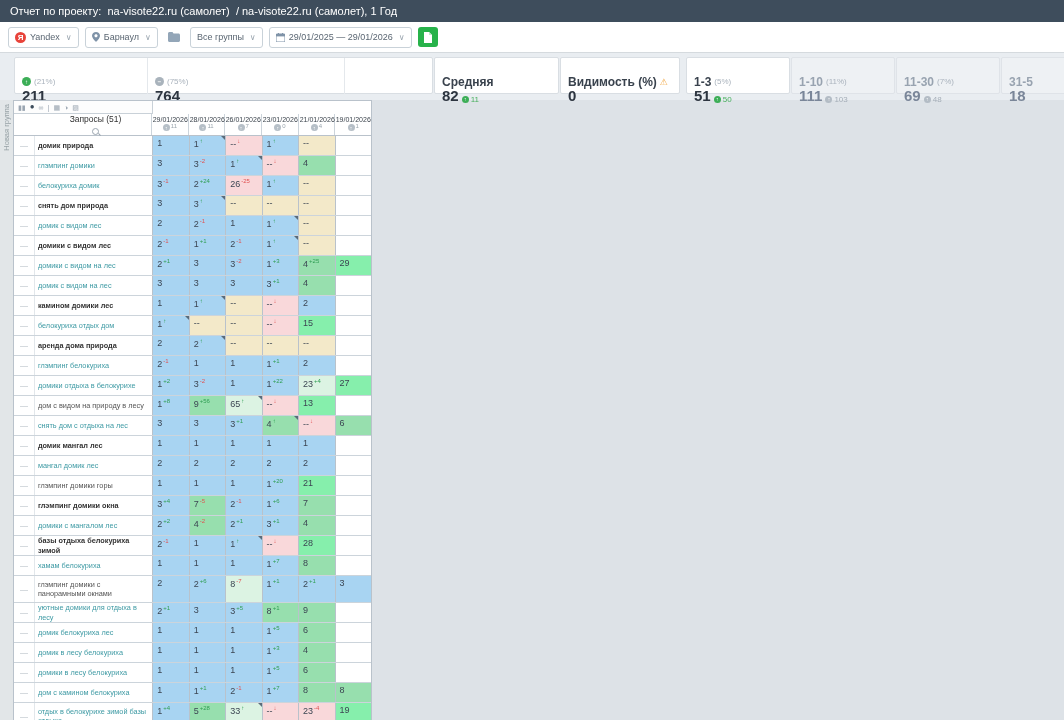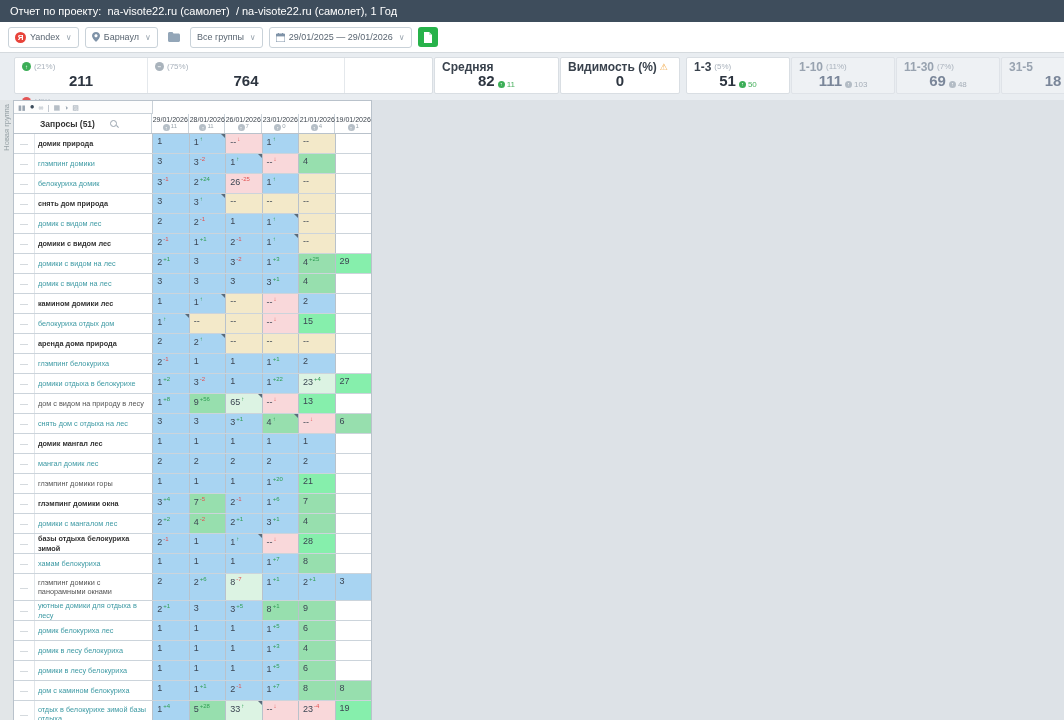--- a/index.html
+++ b/index.html
@@ -18,24 +18,24 @@
   .ctrl{display:inline-flex;align-items:center;gap:4px;height:19px;border:1px solid #c9d2d9;border-radius:3px;
     background:#fff;font-size:9px;color:#5a6672;padding:0 6px;white-space:nowrap;}
   .chev{color:#9aa5af;font-size:8px;margin-left:2px;}
   .yicon{width:11px;height:11px;border-radius:50%;background:#e8433a;color:#fff;font-size:8px;font-weight:bold;
     display:inline-flex;align-items:center;justify-content:center;}
   .iconbtn{display:inline-flex;align-items:center;justify-content:center;width:20px;height:19px;}
   .greenbtn{width:20px;height:20px;border-radius:3px;background:#27b24a;display:inline-flex;align-items:center;justify-content:center;}
   
   .cardsbg{position:absolute;left:0;top:53px;width:1064px;height:47px;background:#e9edf1;}
   .card{position:absolute;top:57px;height:37px;background:#fff;border:1px solid #d9dee3;border-radius:2px;box-sizing:border-box;}
-  .sect{float:left;height:100%;box-sizing:border-box;border-right:1px solid #e4e8ec;padding:3px 7px;}
+  .sect{float:left;height:100%;box-sizing:border-box;border-right:1px solid #e4e8ec;padding:18px 7px;}
   .sect:last-child{border-right:none;}
   .cline1{font-size:8px;color:#aab3bd;display:flex;align-items:center;gap:3px;height:11px;}
-  .cline2{font-size:15px;color:#2d3540;font-weight:bold;display:flex;align-items:baseline;gap:3px;justify-content:center;}
+  .cline2{font-size:15px;color:#2d3540;font-weight:bold;display:flex;align-items:baseline;gap:3px;}
   .dot{width:9px;height:9px;border-radius:50%;display:inline-flex;align-items:center;justify-content:center;
     color:#fff;font-size:6px;font-weight:bold;flex:0 0 auto;}
   .dot.up{background:#3cae57}.dot.neu{background:#a9b3bc}.dot.down{background:#e25555}
   .chg{font-size:8px;font-weight:normal;display:inline-flex;align-items:center;gap:2px;}
   .chg .dot{width:7px;height:7px;font-size:5px;}
   .chg.green{color:#49b05f}.chg.mut{color:#a5aeb8}.chg.mut .dot{background:#b3bcc5}
   .card.mut{background:#eef1f4;border-color:#dfe3e8;}
   .card.mut .cline2{color:#7a8699;font-weight:bold;}
   .card.mut .clabel{color:#98a3b0;}
   .clabel{font-size:12px;font-weight:bold;color:#39424d;}
@@ -43,22 +43,22 @@
   
   .vstrip{position:absolute;left:0;top:100px;width:13px;height:620px;background:#e2e6e8;}
   .vstrip span{writing-mode:vertical-rl;transform:rotate(180deg);font-size:7.5px;color:#97a2a6;
     display:block;margin:4px auto 0;white-space:nowrap;}
   .table{position:absolute;left:13px;top:100px;width:359px;background:#fff;border:1px solid #b9c2cb;box-sizing:border-box;}
   .ttools{display:flex;align-items:center;height:13px;width:139px;border-right:1px solid #c9d1d8;
     border-bottom:1px solid #c9d1d8;box-sizing:border-box;gap:4px;padding-left:4px;background:#fdfdfd;}
   .ttools .ti{font-size:7px;color:#9aa5b1;line-height:1;}
   .ttools .ti.dark{color:#3d4d5c;font-size:8px;}
   .thead{display:flex;border-bottom:1px solid #b9c2cb;}
-  .qhead{width:139px;box-sizing:border-box;display:flex;align-items:center;gap:15px;
-    padding-left:26px;font-size:8.5px;font-weight:bold;color:#333;}
+  .qhead{width:139px;box-sizing:border-box;display:flex;align-items:center;gap:4px;
+    padding-left:26px;font-size:8.5px;font-weight:normal;color:#333;flex-direction:column;}
   .dhead{width:36.66px;box-sizing:border-box;border-left:1px solid #ccd4db;text-align:center;padding-top:1px;}
   .dhead .dt{font-size:7.3px;color:#3c444d;white-space:nowrap;transform:scale(.96);}
   .dhead .dc{display:flex;justify-content:center;align-items:flex-start;gap:1px;height:9px;}
   .mini{width:7px;height:7px;border-radius:50%;background:#b6bfc7;color:#fff;font-size:5px;
     display:inline-flex;align-items:center;justify-content:center;}
   .cnt{font-size:6px;color:#9aa5ad;position:relative;top:-1px;}
   .srch{width:5px;height:5px;border:1px solid #9aa5af;border-radius:50%;position:relative;display:inline-block;}
   .srch:after{content:"";position:absolute;width:3px;height:1px;background:#9aa5af;transform:rotate(45deg);right:-3px;bottom:-1px;}
   .row{display:flex;border-bottom:1px solid #ccd4db;height:19px;}
   .row.tall{height:26px;}

